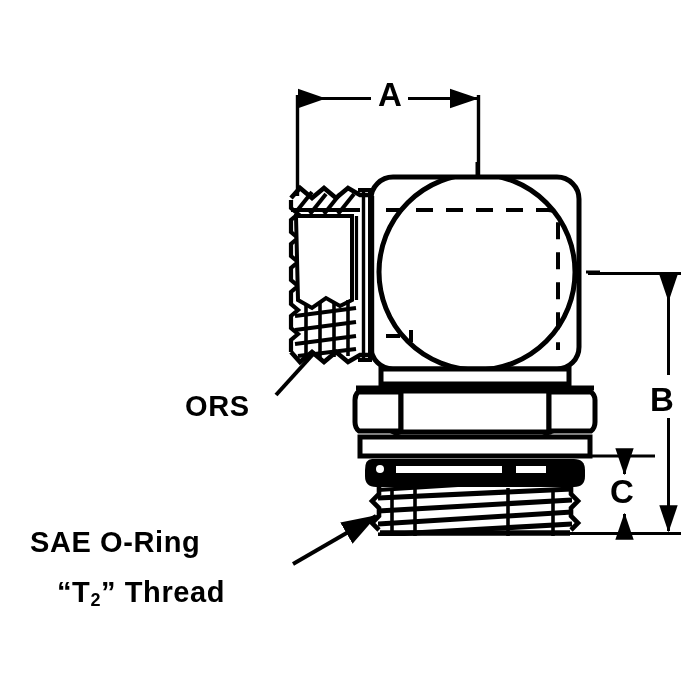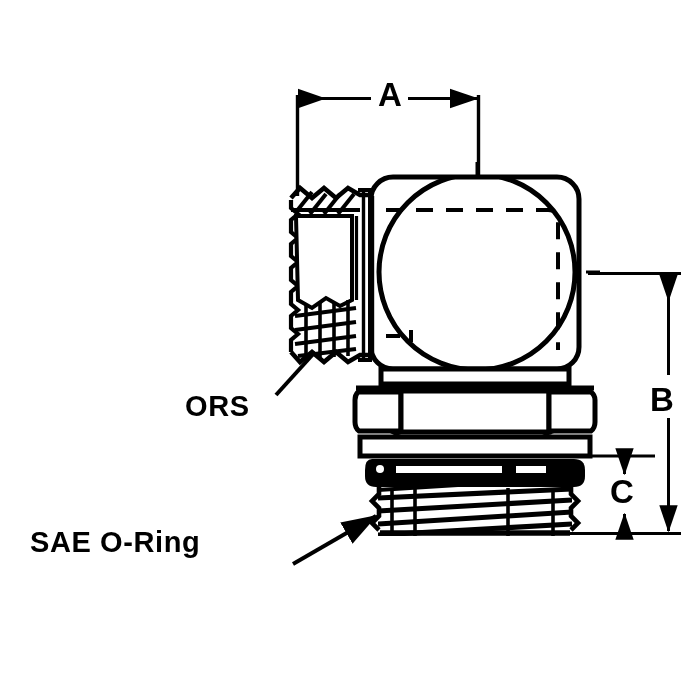--- a/index.html
+++ b/index.html
@@ -232,14 +232,17 @@
 
   <div class="lbl dim-letter" id="lbl-B">B</div>
 
   <div class="lbl dim-letter" id="lbl-C">C</div>
 
   <div class="lbl callout" id="lbl-ors">ORS</div>
 
 
   <div class="lbl callout" id="lbl-sae">SAE O-Ring</div>
 
+  <div class="lbl callout" id="lbl-sae2">
+    <span>“T</span><span class="sub">2</span><span>” Thread</span>
+  </div>
 
 </div>
 
 </body></html>

